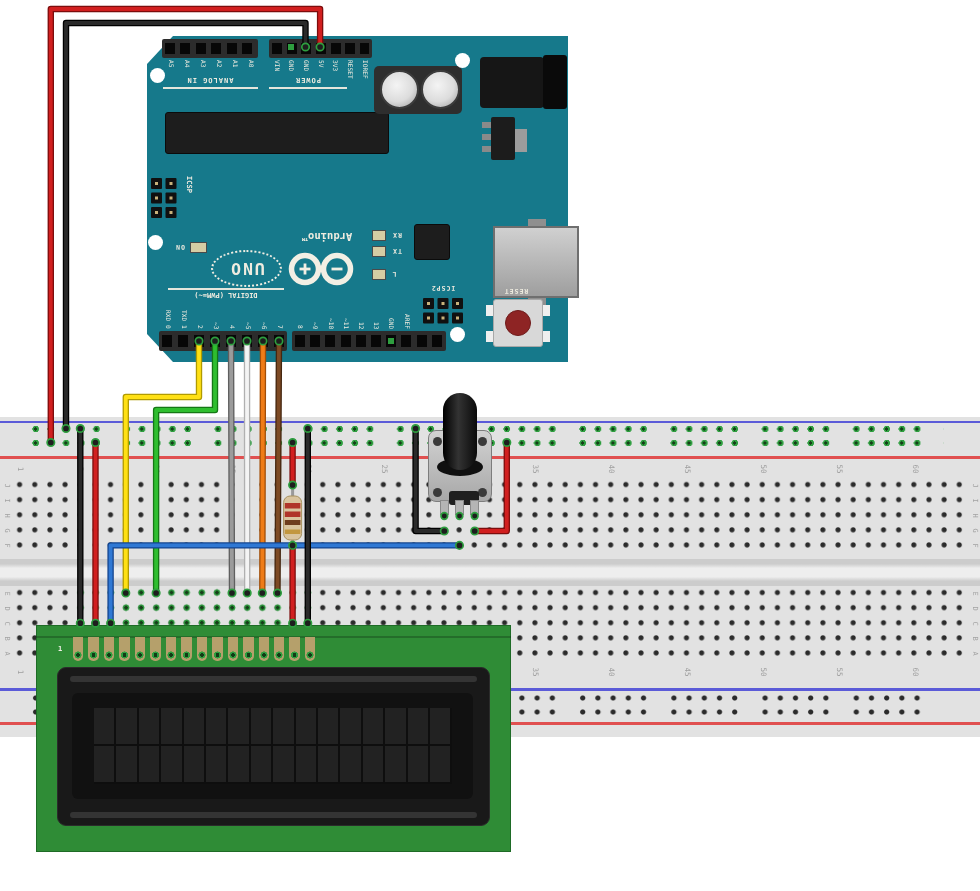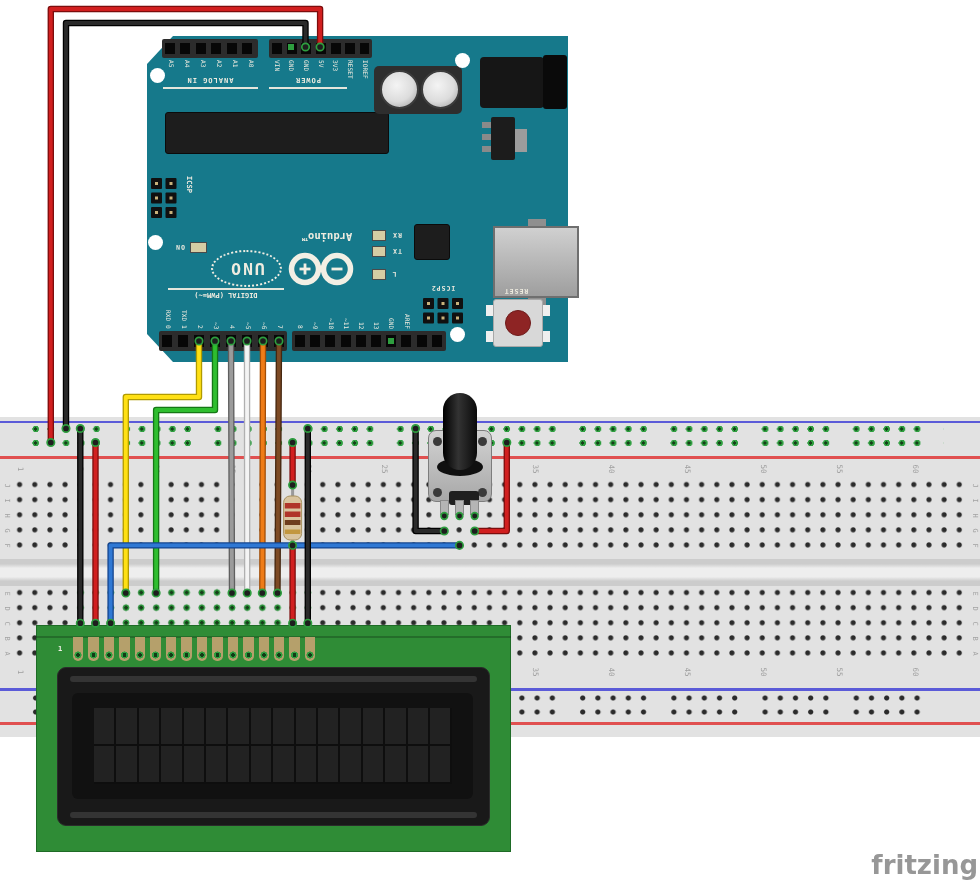--- a/index.html
+++ b/index.html
@@ -475,14 +475,13 @@
         <circle class="ring" cx="444.3" cy="531" r="3.7"></circle>
       <circle class="ring" cx="506.8" cy="442.5" r="3.7"></circle>
         <circle class="ring" cx="474.7" cy="531" r="3.7"></circle>
       <circle class="ring" cx="459.5" cy="545.4" r="3.7"></circle>
       <circle class="ring" cx="444.3" cy="516" r="3.3"></circle>
         <circle class="ring" cx="459.5" cy="516" r="3.3"></circle>
       <circle class="ring" cx="474.7" cy="516" r="3.3"></circle>
     </g>
   </svg>
 
-  <div class="wm">fritzing</div>
 </div>
 
 </body></html>

